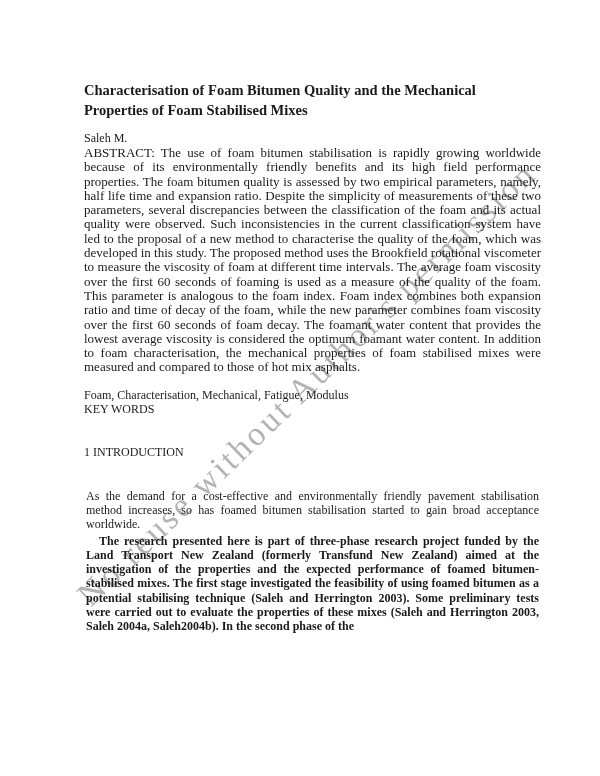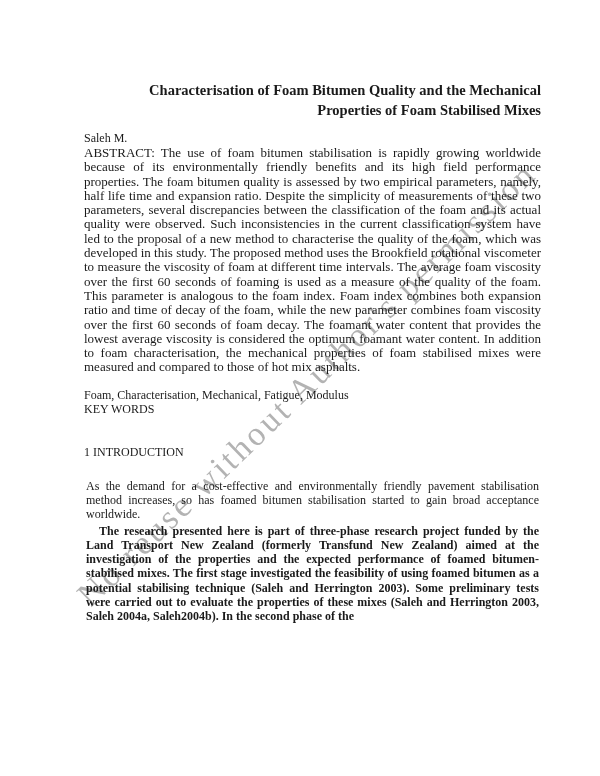--- a/index.html
+++ b/index.html
@@ -41,21 +41,20 @@
     left: 84px;
     top: 80px;
     width: 457px;
     z-index: 1;
   }
   .paper-title {
     font-size: 14.5px;
     line-height: 20px;
     font-weight: bold;
     margin: 0 0 11px 0;
-    text-align: right;
   }
   .author {
     font-size: 12px;
     line-height: 14px;
     margin: 0 0 1px 0;
   }
   .affiliation {
     font-style: italic;
     font-size: 11px;
     line-height: 12.5px;
@@ -71,21 +70,21 @@
     margin: 0 0 29px 0;
   }
   .keywords-block p {
     margin: 0;
     font-size: 12px;
     line-height: 14.3px;
   }
   .section-heading {
     font-size: 12px;
     line-height: 14.3px;
-    margin: 0 0 19px 0;
+    margin: 0 0 29px 0;
   }
   .body-para {
     font-size: 12px;
     line-height: 14.3px;
     text-align: justify;
     margin: 2px;
   }
   .body-para.indent {
     text-indent: 13px;
     font-weight: bold;

